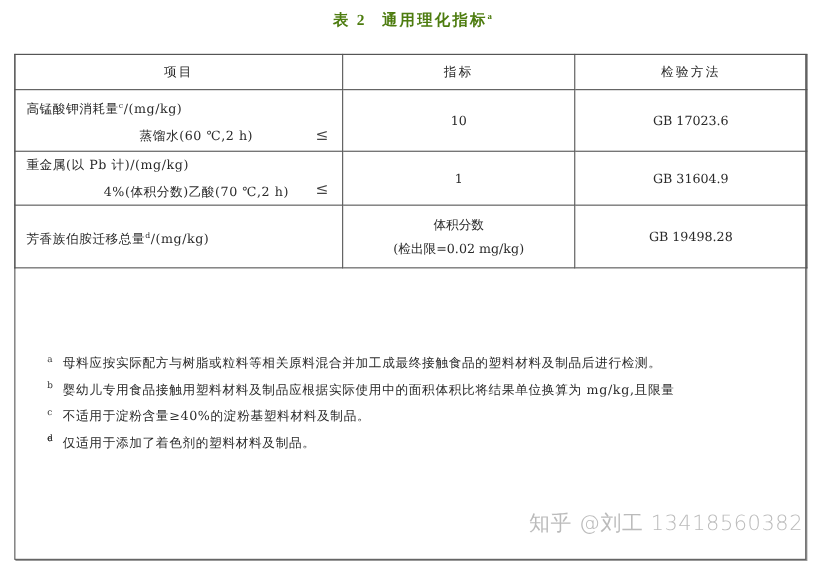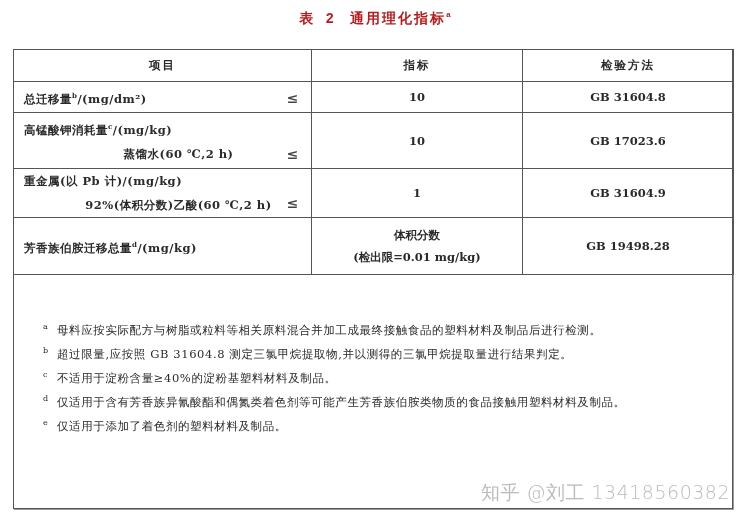--- a/index.html
+++ b/index.html
@@ -14,25 +14,25 @@
       overflow: hidden;
       font-family: "DejaVu Serif", "Liberation Serif", serif;
       color: #2a2a2a;
     }
     .title {
       position: absolute;
       left: 0;
       top: 10px;
       width: 750px;
       text-align: center;
-      font-family: Liberation Mono, monospace;
+      font-family: Liberation Serif, serif;
       font-weight: bold;
       font-size: 14px;
       letter-spacing: 2px;
-      color: #b91c1c;
+      color: #4d7c0f;
     }
     .title .num { margin-right: 14px; }
     .title sup { font-size: 8px; letter-spacing: 0; }
 
     .frame {
       position: absolute;
       left: 13px;
       top: 49px;
       width: 720px;
       height: 460px;
@@ -46,21 +46,21 @@
       top: 49px;
       width: 720px;
       border-collapse: collapse;
       table-layout: fixed;
       font-size: 11.5px;
     }
     table.spec td, table.spec th {
       border: 1.2px solid #555;
       padding: 0;
       vertical-align: middle;
-      font-weight: bold;
+      font-weight: normal;
     }
     table.spec th {
       height: 31px;
       text-align: center;
       letter-spacing: 2px;
     }
     .col-item { width: 298px; }
     .col-value { width: 211px; }
     .col-method { width: 211px; }
 
@@ -107,21 +107,21 @@
     }
     .note .mark {
       position: absolute;
       left: 0;
       top: -3px;
       font-size: 8px;
     }
     .watermark {
       position: absolute;
       right: 20px;
-      bottom: 16px;
+      bottom: 33px;
       font-family: "DejaVu Sans", "Liberation Sans", sans-serif;
       font-size: 19px;
       color: rgba(150,150,150,0.65);
       letter-spacing: 0.5px;
       font-weight: 300;
     }
   </style>
 </head>
 <body>
 
@@ -139,85 +139,74 @@
   </colgroup>
   <thead>
     <tr>
       <th>项目</th>
       <th>指标</th>
       <th>检验方法</th>
     </tr>
   </thead>
   <tbody>
 
-    <tr class="r1">
-      <td class="item-cell">
-        <span class="line"><span>总迁移量</span><sup>b</sup><span>/(mg/dm²)</span></span>
-        <span class="leq">≤</span>
-      </td>
-      <td class="center value-cell">
-        <span class="line">10</span>
-      </td>
-      <td class="center">GB 31604.8</td>
-    </tr>
 
     <tr class="r2">
       <td class="item-cell">
         <span class="line"><span>高锰酸钾消耗量</span><sup>c</sup><span>/(mg/kg)</span></span>
         <span class="line indent">蒸馏水(60 ℃,2 h)</span>
         <span class="leq">≤</span>
       </td>
       <td class="center value-cell">
         <span class="line">10</span>
       </td>
       <td class="center">GB 17023.6</td>
     </tr>
 
     <tr class="r3">
       <td class="item-cell">
         <span class="line"><span>重金属(以 Pb 计)</span><span>/(mg/kg)</span></span>
-        <span class="line indent">92%(体积分数)乙酸(60 ℃,2 h)</span>
+        <span class="line indent">4%(体积分数)乙酸(70 ℃,2 h)</span>
         <span class="leq">≤</span>
       </td>
       <td class="center value-cell">
         <span class="line">1</span>
       </td>
       <td class="center">GB 31604.9</td>
     </tr>
 
     <tr class="r4">
       <td class="item-cell">
         <span class="line"><span>芳香族伯胺迁移总量</span><sup>d</sup><span>/(mg/kg)</span></span>
       </td>
       <td class="center value-cell">
         <span class="line">体积分数</span>
-        <span class="line">(检出限=0.01 mg/kg)</span>
+        <span class="line">(检出限=0.02 mg/kg)</span>
       </td>
       <td class="center">GB 19498.28</td>
     </tr>
 
   </tbody>
 </table>
 
 <div class="notes">
   <div class="note">
     <span class="mark">a</span>
     <div>母料应按实际配方与树脂或粒料等相关原料混合并加工成最终接触食品的塑料材料及制品后进行检测。</div>
   </div>
   <div class="note">
     <span class="mark">b</span>
-    <div>超过限量,应按照 GB 31604.8 测定三氯甲烷提取物,并以测得的三氯甲烷提取量进行结果判定。</div>
+    <div>婴幼儿专用食品接触用塑料材料及制品应根据实际使用中的面积体积比将结果单位换算为 mg/kg,且限量</div>
   </div>
   <div class="note">
     <span class="mark">c</span>
     <div>不适用于淀粉含量≥40%的淀粉基塑料材料及制品。</div>
   </div>
   <div class="note">
     <span class="mark">d</span>
-    <div>仅适用于含有芳香族异氰酸酯和偶氮类着色剂等可能产生芳香族伯胺类物质的食品接触用塑料材料及制品。</div>
   </div>
   <div class="note">
     <span class="mark">e</span>
     <div>仅适用于添加了着色剂的塑料材料及制品。</div>
   </div>
 </div>
 
 <div class="watermark">知乎 @刘工 13418560382</div>
 
 </body></html>

